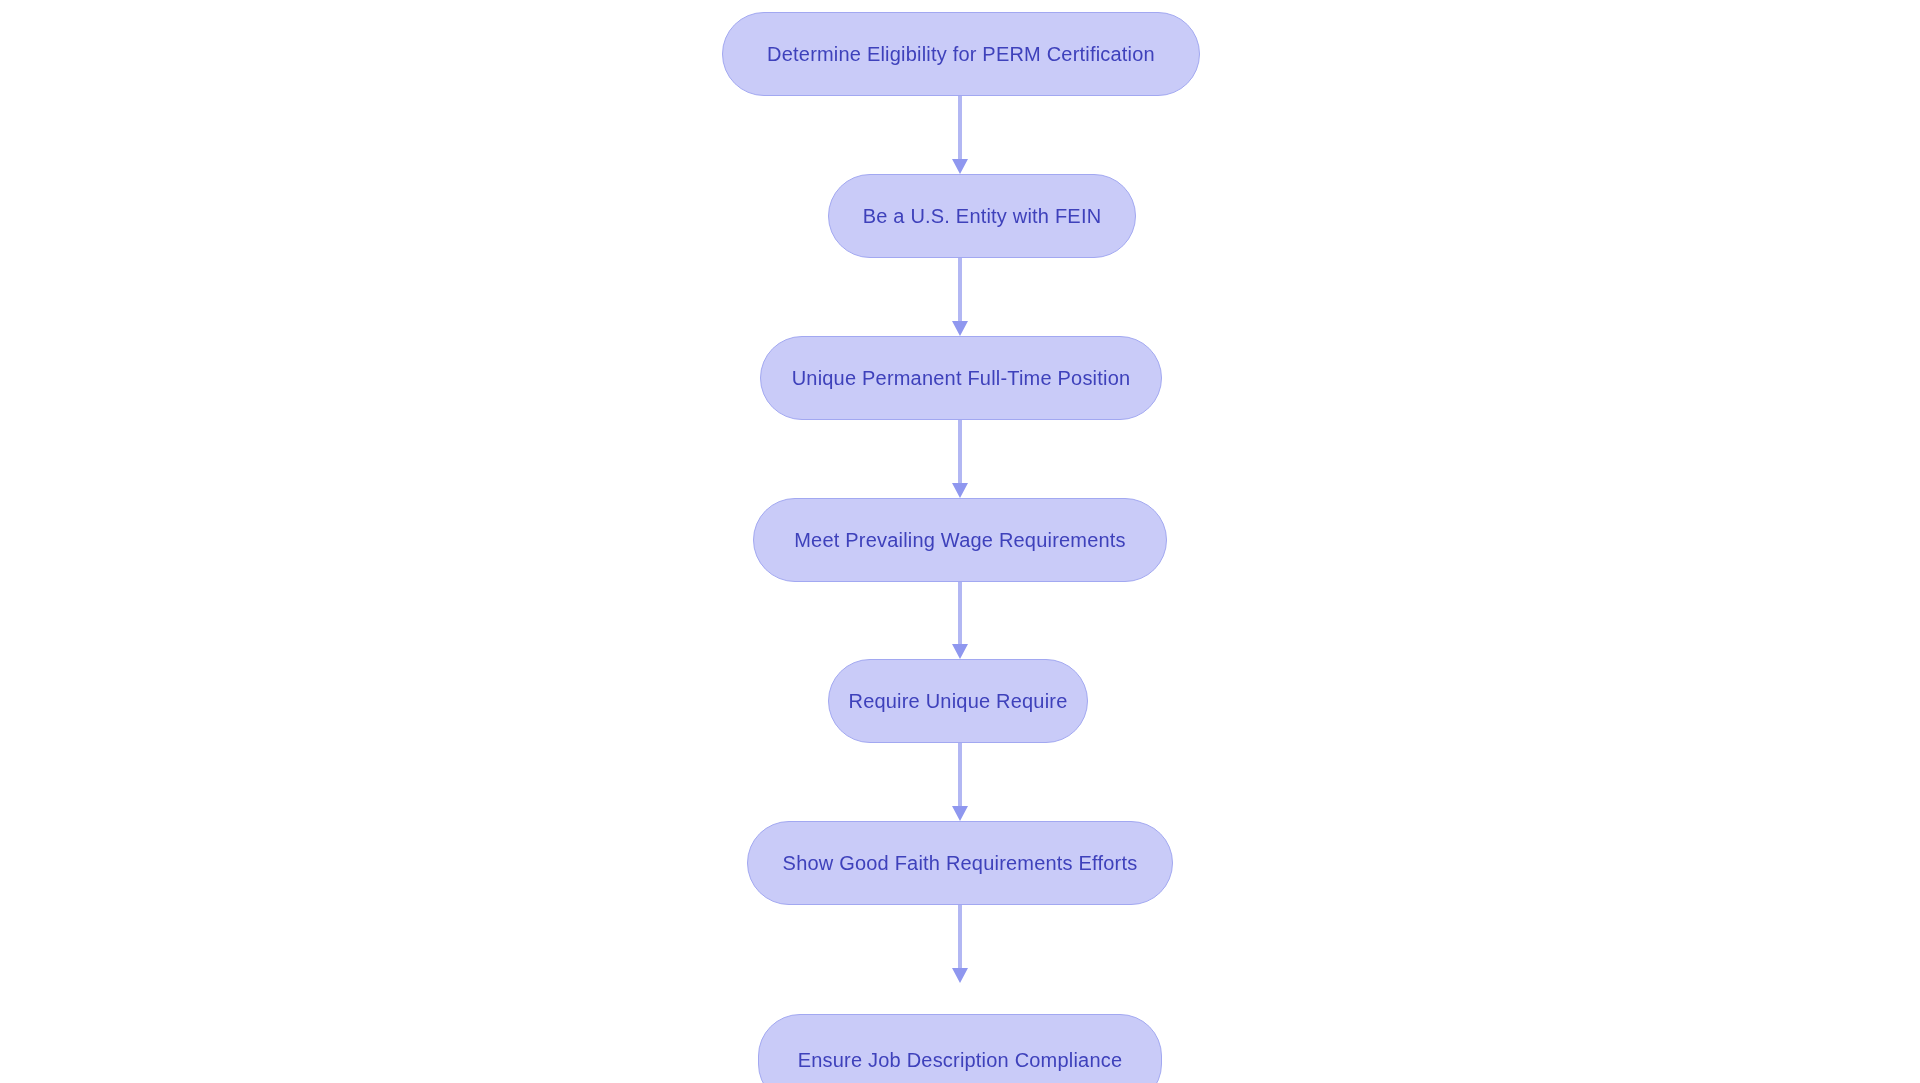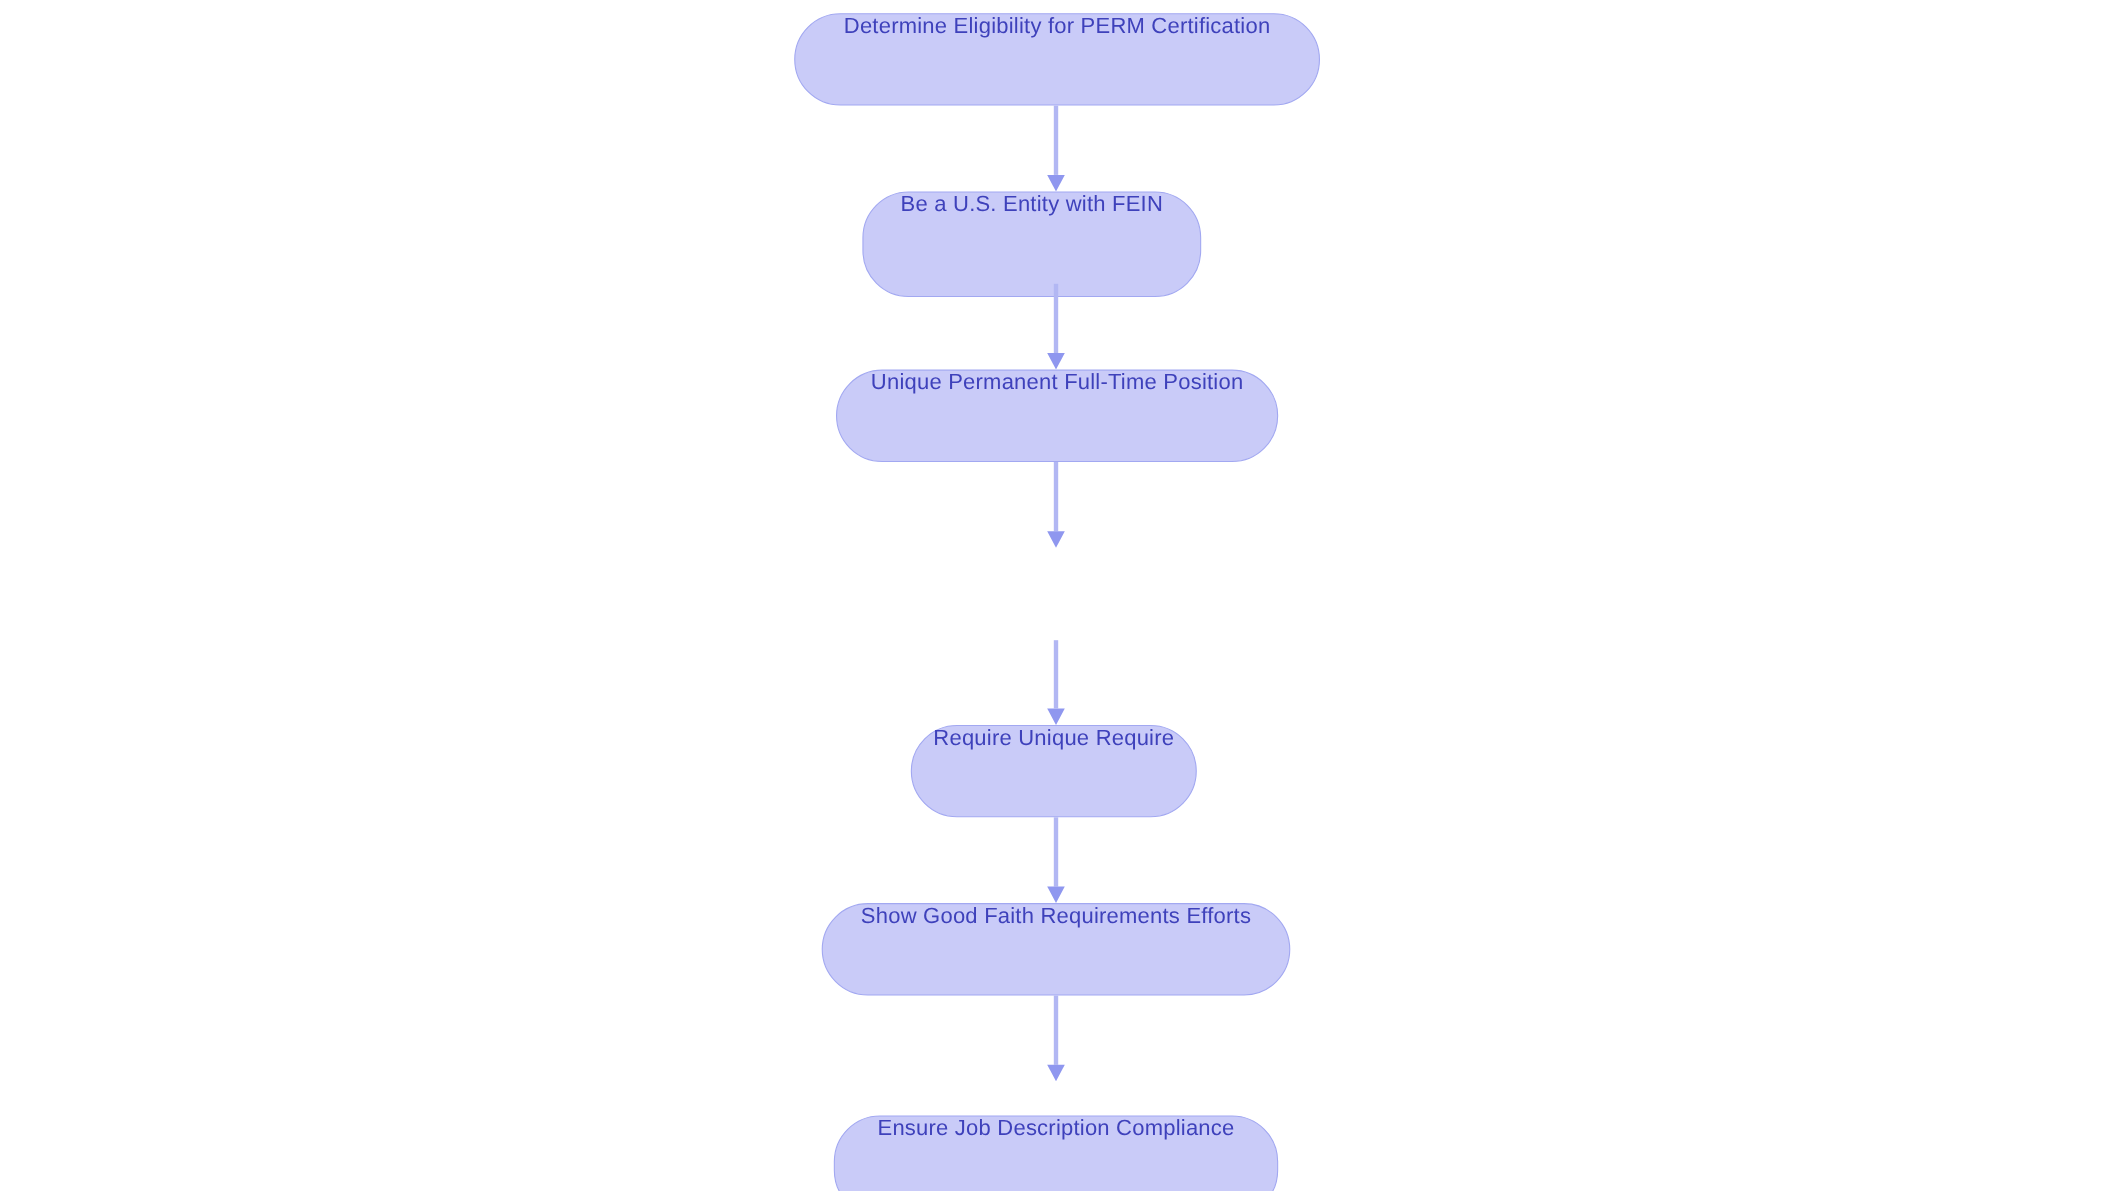--- a/index.html
+++ b/index.html
@@ -18,34 +18,35 @@
   .canvas{
     position:relative;
     width:1920px;
     height:1083px;
     background:var(--bg);
     overflow:hidden;
   }
   .flow-node{
     position:absolute;
     display:flex;
+    align-items:center;
     justify-content:center;
     box-sizing:border-box;
     background:var(--node-fill);
     border:1.5px solid var(--node-border);
     border-radius:42px;
     color:var(--node-text);
     font-size:20px;
     letter-spacing:0.2px;
     white-space:nowrap;
     text-align:center;
   }
   
   .n1{left:722px; top:12px;  width:478px; height:84px;}
-  .n2{left:784px; top:174px; width:308px; height:96px;}
+  .n2{left:828px; top:174px; width:308px; height:84px;}
   .n3{left:760px; top:336px; width:402px; height:84px;}
   .n4{left:753px; top:498px; width:414px; height:84px;}
   .n5{left:828px; top:659px; width:260px; height:84px;}
   .n6{left:747px; top:821px; width:426px; height:84px;}
   .n7{left:758px; top:1014px; width:404px; height:92px;}
 
   .arrow{
     position:absolute;
     left:952px;          
     width:16px;
@@ -97,20 +98,23 @@
 
   <div class="flow-node n3">
     <span>Unique Permanent Full-Time Position</span>
   </div>
 
   <div class="arrow a3">
     <div class="arrow-line"></div>
     <div class="arrow-head"></div>
   </div>
 
+  <div class="flow-node n4">
+    <span>Meet Prevailing Wage Requirements</span>
+  </div>
 
   <div class="arrow a4">
     <div class="arrow-line"></div>
     <div class="arrow-head"></div>
   </div>
 
   <div class="flow-node n5">
     <span>Require Unique Require</span>
   </div>
 

